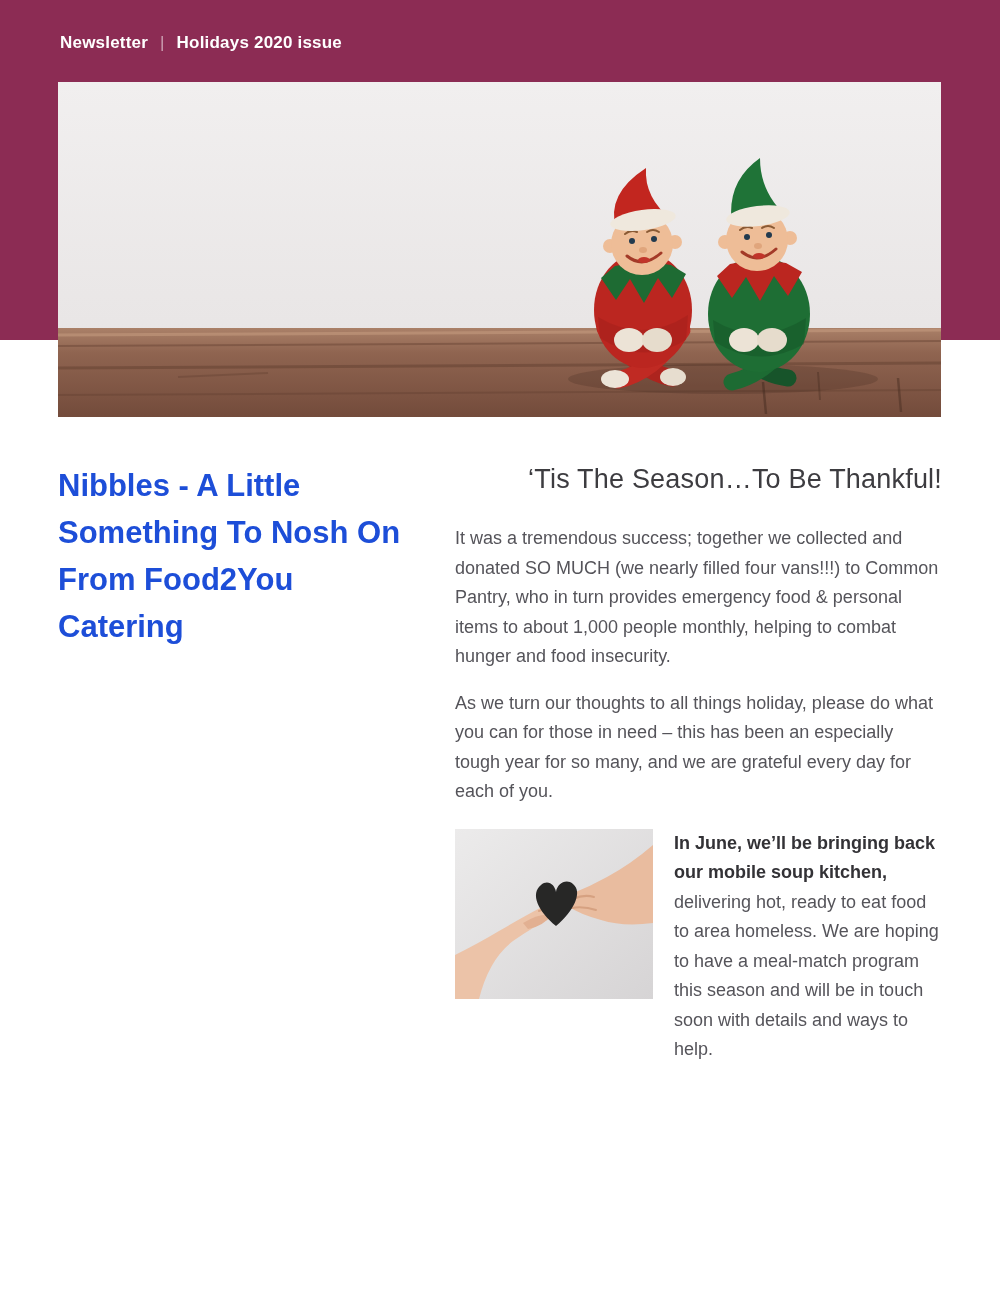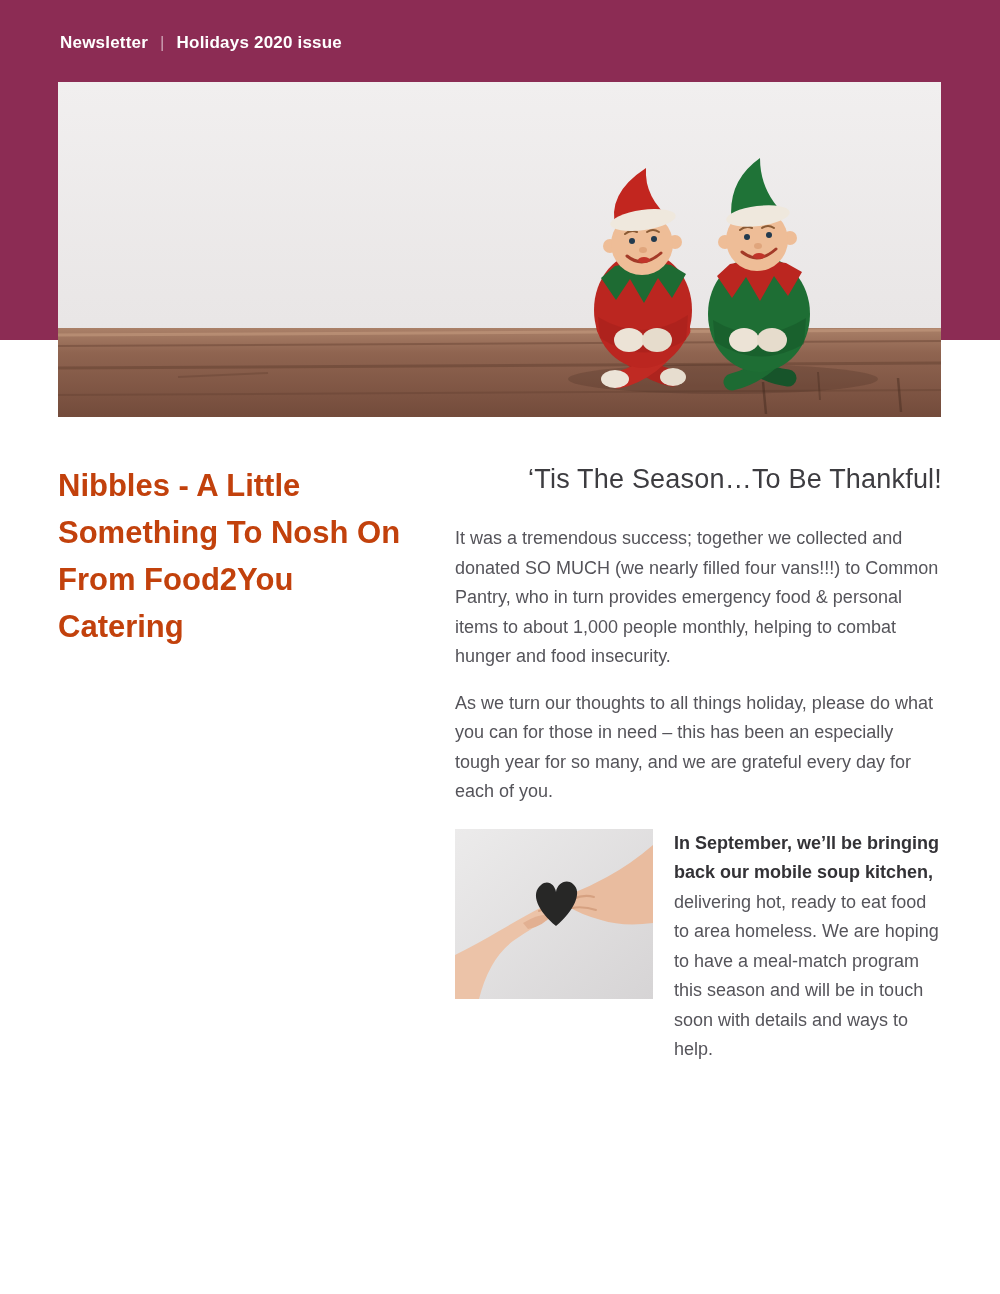--- a/index.html
+++ b/index.html
@@ -10,21 +10,21 @@
   
   .maroon-band{position:absolute;left:0;top:0;width:1000px;height:340px;background:#8c2c54;}
   .masthead{position:absolute;left:60px;top:33px;color:#ffffff;font-size:17px;font-weight:bold;letter-spacing:.2px;}
   .mh-sep{font-weight:400;color:rgba(255,255,255,.55);margin:0 12px;}
   
   .hero{position:absolute;left:58px;top:82px;width:883px;height:335px;overflow:hidden;}
   .hero svg{display:block;width:883px;height:335px;}
   
   .left-title{
     position:absolute;left:58px;top:462px;width:352px;margin:0;
-    color:#c2410c;font-size:31px;line-height:47px;font-weight:bold;
+    color:#1d4ed8;font-size:31px;line-height:47px;font-weight:bold;
   }
   
   .article{position:absolute;left:455px;top:462px;width:487px;color:#55545a;}
   .article h2{
     margin:0 0 28px 0;color:#3d3c40;font-size:27px;font-weight:400;line-height:34px;letter-spacing:.2px;text-align:right;
   }
   .article p{margin:0 0 17px 0;font-size:18px;line-height:29.5px;}
   .article .black-bold{color:#2b2a2e;font-weight:bold;}
   .january-row{display:flex;margin-top:22px;}
   .charity-photo{flex:0 0 198px;width:198px;height:170px;margin-right:21px;overflow:hidden;}
@@ -147,21 +147,21 @@
           </defs>
           <rect width="198" height="170" fill="url(#hbg)"></rect>
           <path d="M0,170 L0,126 Q24,114 44,102 Q68,88 85,79 Q98,72 104,77 Q109,82 98,88 Q78,98 58,112 Q34,130 24,170 Z" fill="#ecc3a8"></path>
           <path d="M68,94 Q84,84 96,86 Q89,97 73,100 Z" fill="#e2b092"></path>
           <path d="M84,82 Q95,77 102,80" stroke="#d9a585" stroke-width="2" fill="none" stroke-linecap="round"></path>
           <path d="M198,16 L198,94 Q168,98 146,91 Q124,85 113,77 Q107,70 116,65 Q134,58 152,48 Q176,35 198,16 Z" fill="#e9bc9f"></path>
           <path d="M118,70 Q129,65 139,68 M116,79 Q129,77 141,81" stroke="#d6a181" stroke-width="2" fill="none" stroke-linecap="round"></path>
           <path d="M101,97 C 83,82 75,65 86,56 C 93,50 100,56 101,63 C 102,55 111,49 118,55 C 128,63 119,82 101,97 Z" fill="#272726"></path>
         </svg>
       </div>
-      <p class="january-text"><strong>In September, we’ll be bringing back our mobile soup kitchen,</strong><span> delivering hot, ready to eat food to area homeless. We are hoping to have a meal-match program this season and will be in touch soon with details and ways to help.</span></p>
+      <p class="january-text"><strong>In June, we’ll be bringing back our mobile soup kitchen,</strong><span> delivering hot, ready to eat food to area homeless. We are hoping to have a meal-match program this season and will be in touch soon with details and ways to help.</span></p>
     </div>
   </div>
 
   <div class="logo">
     <div class="logo-icon">
       <svg viewBox="0 0 110 110">
         <g stroke="#161616" stroke-width="3" fill="none" stroke-linecap="round" stroke-linejoin="round">
 
           <circle cx="22" cy="56" r="5.5"></circle>
             <circle cx="33" cy="56" r="5.5"></circle>

